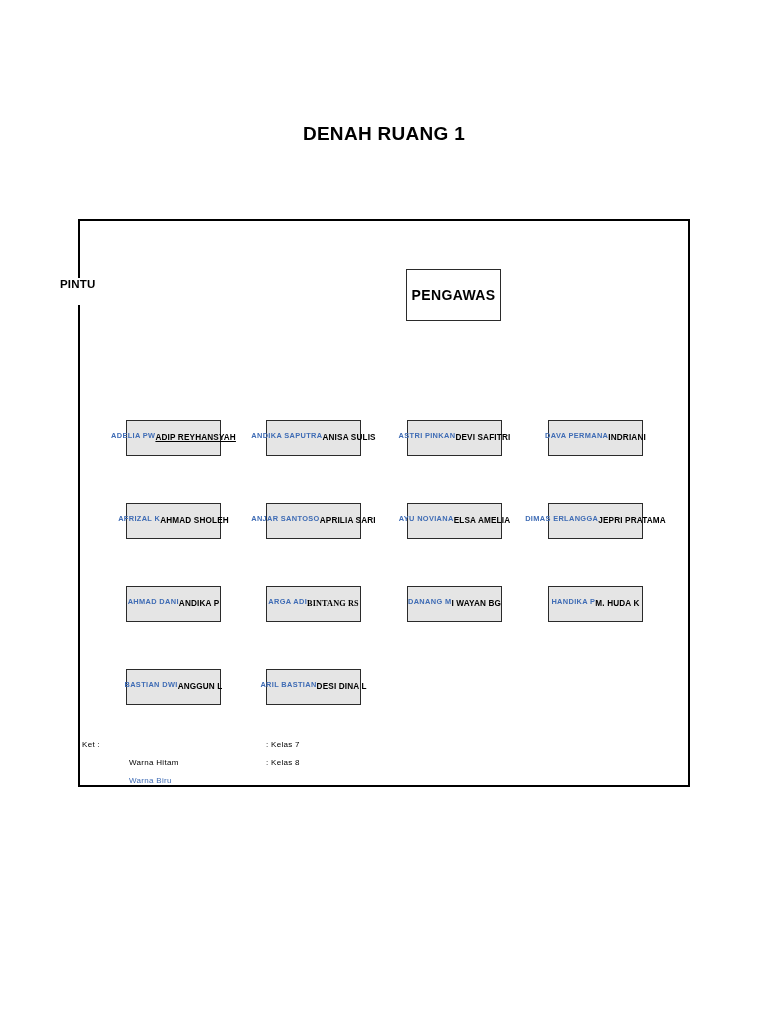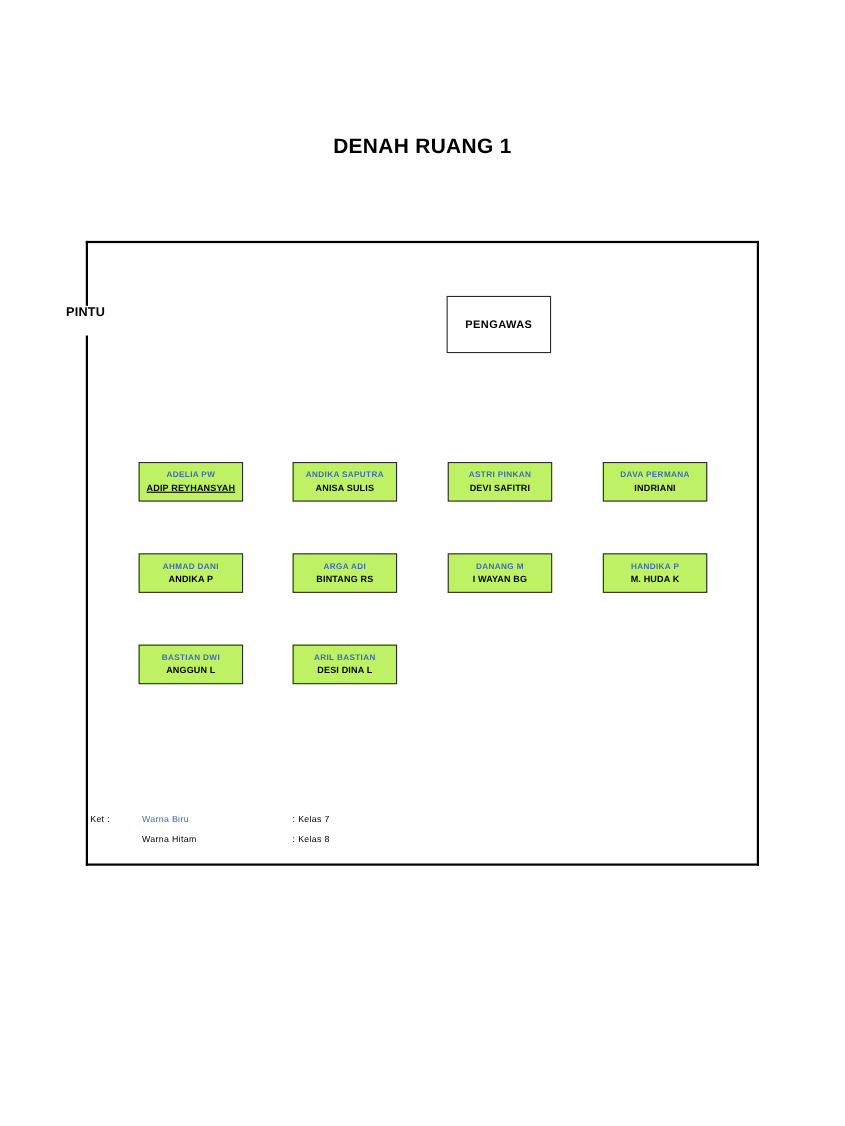--- a/index.html
+++ b/index.html
@@ -94,21 +94,21 @@
     width: 95px;
     height: 52px;
     border: 1.6px solid #2b2b2b;
     background: #ffffff;
     display: flex;
     align-items: center;
     justify-content: center;
     box-sizing: border-box;
   }
   #pengawas-box .pengawas-text {
-    font-size: 10px;
+    font-size: 14px;
     font-weight: bold;
     letter-spacing: 0.4px;
     color: #000000;
   }
 
   
   #seat-grid {
     position: absolute;
     left: 126px;
     top: 420px;
@@ -116,24 +116,23 @@
   }
   .seat-row {
     position: relative;
     height: 83px;
   }
   .seat-box {
     position: absolute;
     width: 95px;
     height: 36px;
     border: 1.4px solid #2b2b2b;
-    background: #bef264;
+    background: #e5e5e5;
     box-sizing: border-box;
     display: flex;
-    flex-direction: column;
     align-items: center;
     justify-content: center;
     text-align: center;
   }
   .seat-box.col-0 { left: 0px; }
   .seat-box.col-1 { left: 140px; }
   .seat-box.col-2 { left: 281px; }
   .seat-box.col-3 { left: 422px; }
 
   .seat-name-top {
@@ -186,21 +185,21 @@
   }
   .legend-value {
     position: absolute;
     left: 137px;
     top: 4px;
     font-size: 8px;
     letter-spacing: 0.3px;
     white-space: nowrap;
     color: #000000;
   }
-  .legend-row.kelas7 .legend-swatch-label { color: #3f6cb5; }
+  .legend-row.kelas7 .legend-swatch-label { color: #3f6cb5; margin-top: 36px; }
   .legend-row.kelas8 .legend-swatch-label { color: #000000; }
 </style>
 </head>
 <body>
 
 <div id="page-title">DENAH RUANG 1</div>
 
 <div id="room">
   <div class="wall wall-top"></div>
   <div class="wall wall-right"></div>
@@ -229,26 +228,44 @@
         <div class="seat-name-top" style="color: rgb(63, 108, 181);">ASTRI PINKAN</div>
         <div class="seat-name-bottom" style="color: rgb(0, 0, 0);">DEVI SAFITRI</div>
       </div>
       <div class="seat-box col-3">
         <div class="seat-name-top" style="color: rgb(63, 108, 181);">DAVA PERMANA</div>
         <div class="seat-name-bottom" style="color: rgb(0, 0, 0);">INDRIANI</div>
       </div>
     </div>
     <div class="seat-row">
       <div class="seat-box col-0">
+        <div class="seat-name-top" style="color: rgb(63, 108, 181);">AFRIZAL K</div>
+        <div class="seat-name-bottom" style="color: rgb(0, 0, 0);">AHMAD SHOLEH</div>
+      </div>
+      <div class="seat-box col-1">
+        <div class="seat-name-top" style="color: rgb(63, 108, 181);">ANJAR SANTOSO</div>
+        <div class="seat-name-bottom" style="color: rgb(0, 0, 0);">APRILIA SARI</div>
+      </div>
+      <div class="seat-box col-2">
+        <div class="seat-name-top" style="color: rgb(63, 108, 181);">AYU NOVIANA</div>
+        <div class="seat-name-bottom" style="color: rgb(0, 0, 0);">ELSA AMELIA</div>
+      </div>
+      <div class="seat-box col-3">
+        <div class="seat-name-top" style="color: rgb(63, 108, 181);">DIMAS ERLANGGA</div>
+        <div class="seat-name-bottom" style="color: rgb(0, 0, 0);">JEPRI PRATAMA</div>
+      </div>
+    </div>
+    <div class="seat-row">
+      <div class="seat-box col-0">
         <div class="seat-name-top" style="color: rgb(63, 108, 181);">AHMAD DANI</div>
         <div class="seat-name-bottom" style="color: rgb(0, 0, 0);">ANDIKA P</div>
       </div>
       <div class="seat-box col-1">
         <div class="seat-name-top" style="color: rgb(63, 108, 181);">ARGA ADI</div>
-        <div class="seat-name-bottom" style="color: rgb(0, 0, 0);">BINTANG RS</div>
+        <div class="seat-name-bottom" style="color: rgb(0, 0, 0); font-family: Liberation Serif, serif;">BINTANG RS</div>
       </div>
       <div class="seat-box col-2">
         <div class="seat-name-top" style="color: rgb(63, 108, 181);">DANANG M</div>
         <div class="seat-name-bottom" style="color: rgb(0, 0, 0);">I WAYAN BG</div>
       </div>
       <div class="seat-box col-3">
         <div class="seat-name-top" style="color: rgb(63, 108, 181);">HANDIKA P</div>
         <div class="seat-name-bottom" style="color: rgb(0, 0, 0);">M. HUDA K</div>
       </div>
     </div>

